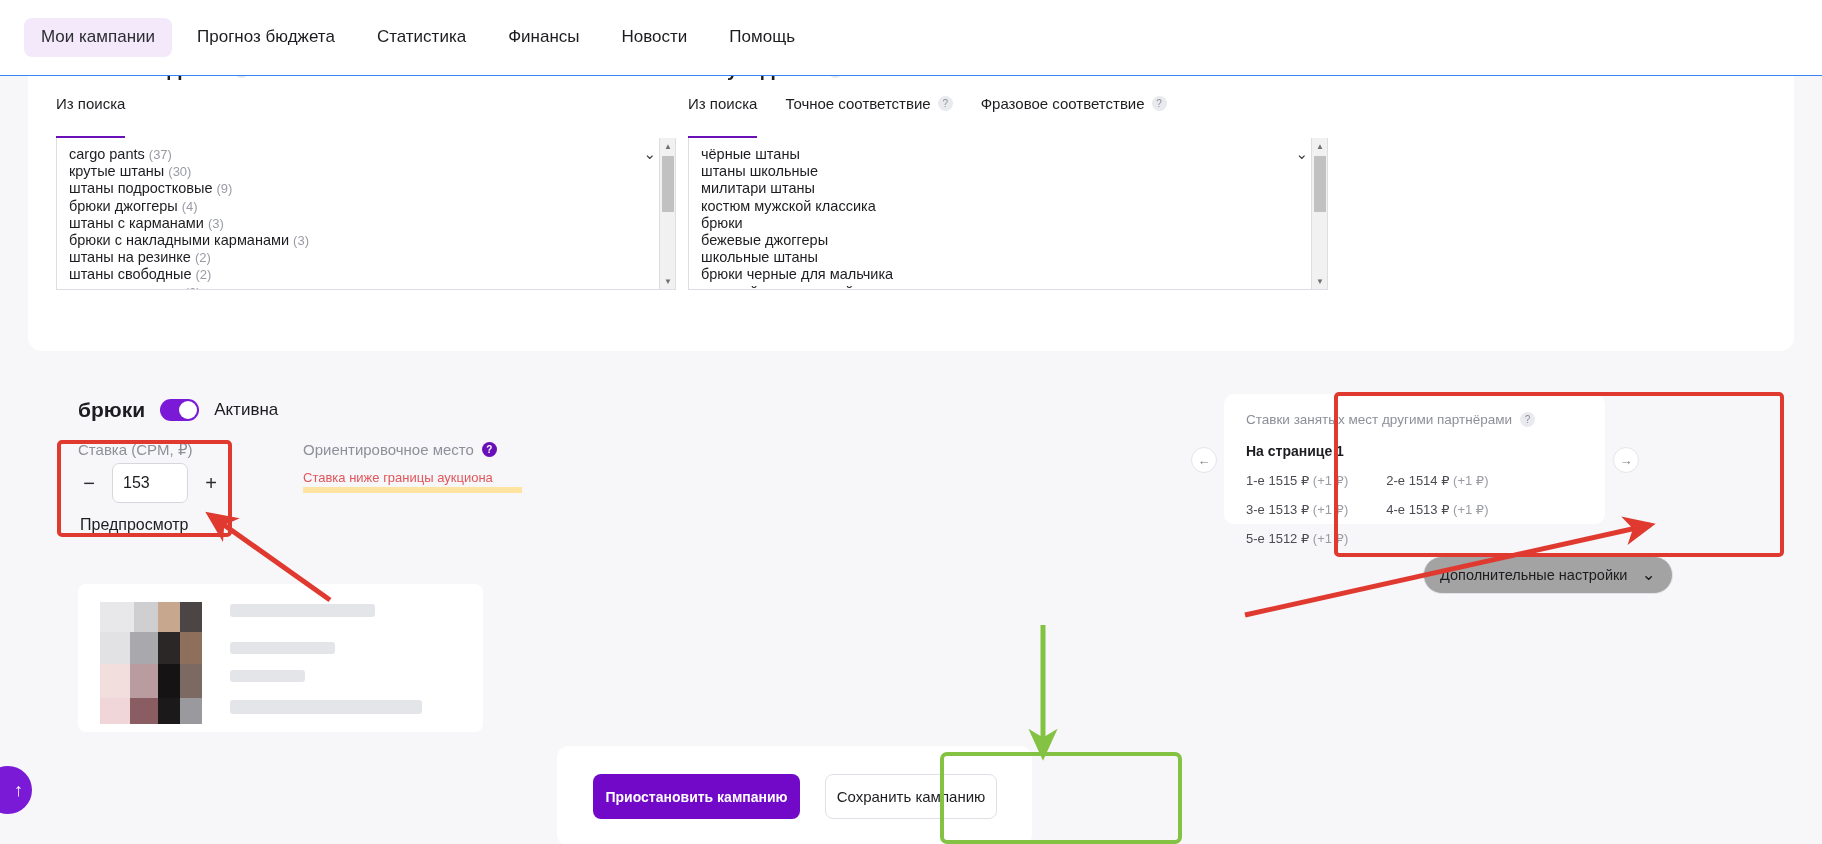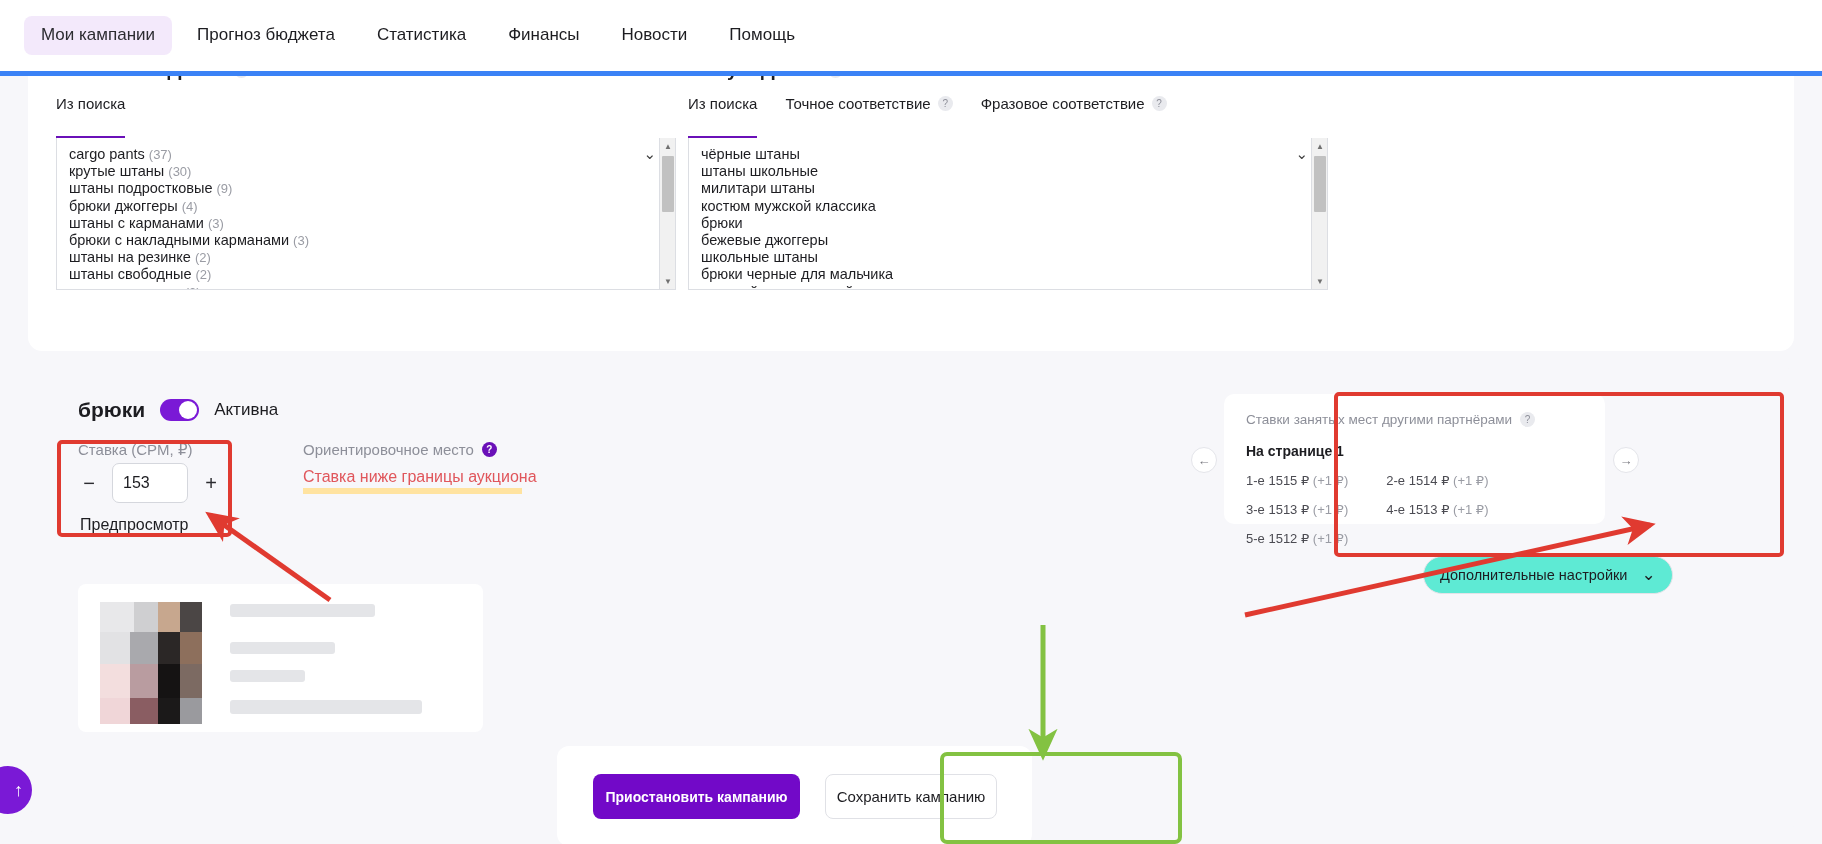--- a/index.html
+++ b/index.html
@@ -13,21 +13,21 @@
     -webkit-font-smoothing: antialiased;
   }
 
   
   .topnav {
     position: absolute; left: 0; top: 0;
     width: 1822px; height: 76px;
     background: #ffffff;
     display: flex; align-items: center;
     padding-left: 24px;
-    border-bottom: 5px solid #3b82f6;
+    border-bottom: 1px solid #3b82f6;
     z-index: 5;
   }
   .nav-item {
     font-size: 17px; color: #1d1d21;
     padding: 9px 17px; margin-right: 8px;
     border-radius: 8px; cursor: pointer;
     white-space: nowrap; line-height: 1.2;
   }
   .nav-item.active { background: #f3e9fb; color: #2c2c31; }
 
@@ -159,21 +159,21 @@
     border-bottom: 1px dotted #8a8a90;
     cursor: pointer; padding-bottom: 1px;
   }
 
   .place-block { position: absolute; left: 275px; top: 75px; width: 420px; }
   .place-label {
     font-size: 15px; color: #8d8f99;
     display: flex; align-items: center; gap: 8px; margin-bottom: 10px;
   }
   .place-warn {
-    font-size: 16px; color: #e0565b;
+    font-size: 13px; color: #e0565b;
     display: inline-block; position: relative;
   }
   .place-warn::after {
     content: ""; position: absolute;
     left: 0; bottom: -8px; width: 219px; height: 6px;
     background: #ffe3a0;
   }
 
   
   .bids-panel {
@@ -199,21 +199,21 @@
     background: #fff; border: 1px solid #e4e5ea;
     display: flex; align-items: center; justify-content: center;
     font-size: 13px; color: #7a7a80; cursor: pointer;
   }
   .arrow-left  { left: 1163px; top: 81px; }
   .arrow-right { left: 1585px; top: 81px; }
 
   .more-settings {
     position: absolute; left: 1395px; top: 190px;
     height: 38px; padding: 0 16px;
-    background: #5eead4; border: 1px solid #e2e3e8; border-radius: 19px;
+    background: #a3a3a3; border: 1px solid #e2e3e8; border-radius: 19px;
     display: flex; align-items: center; gap: 14px;
     font-size: 14.5px; color: #1d1d21; cursor: pointer; text-align: center;
   }
 
   
   .mock-card {
     position: absolute; left: 50px; top: 218px;
     width: 405px; height: 148px;
     background: #ffffff; border-radius: 8px;
   }

